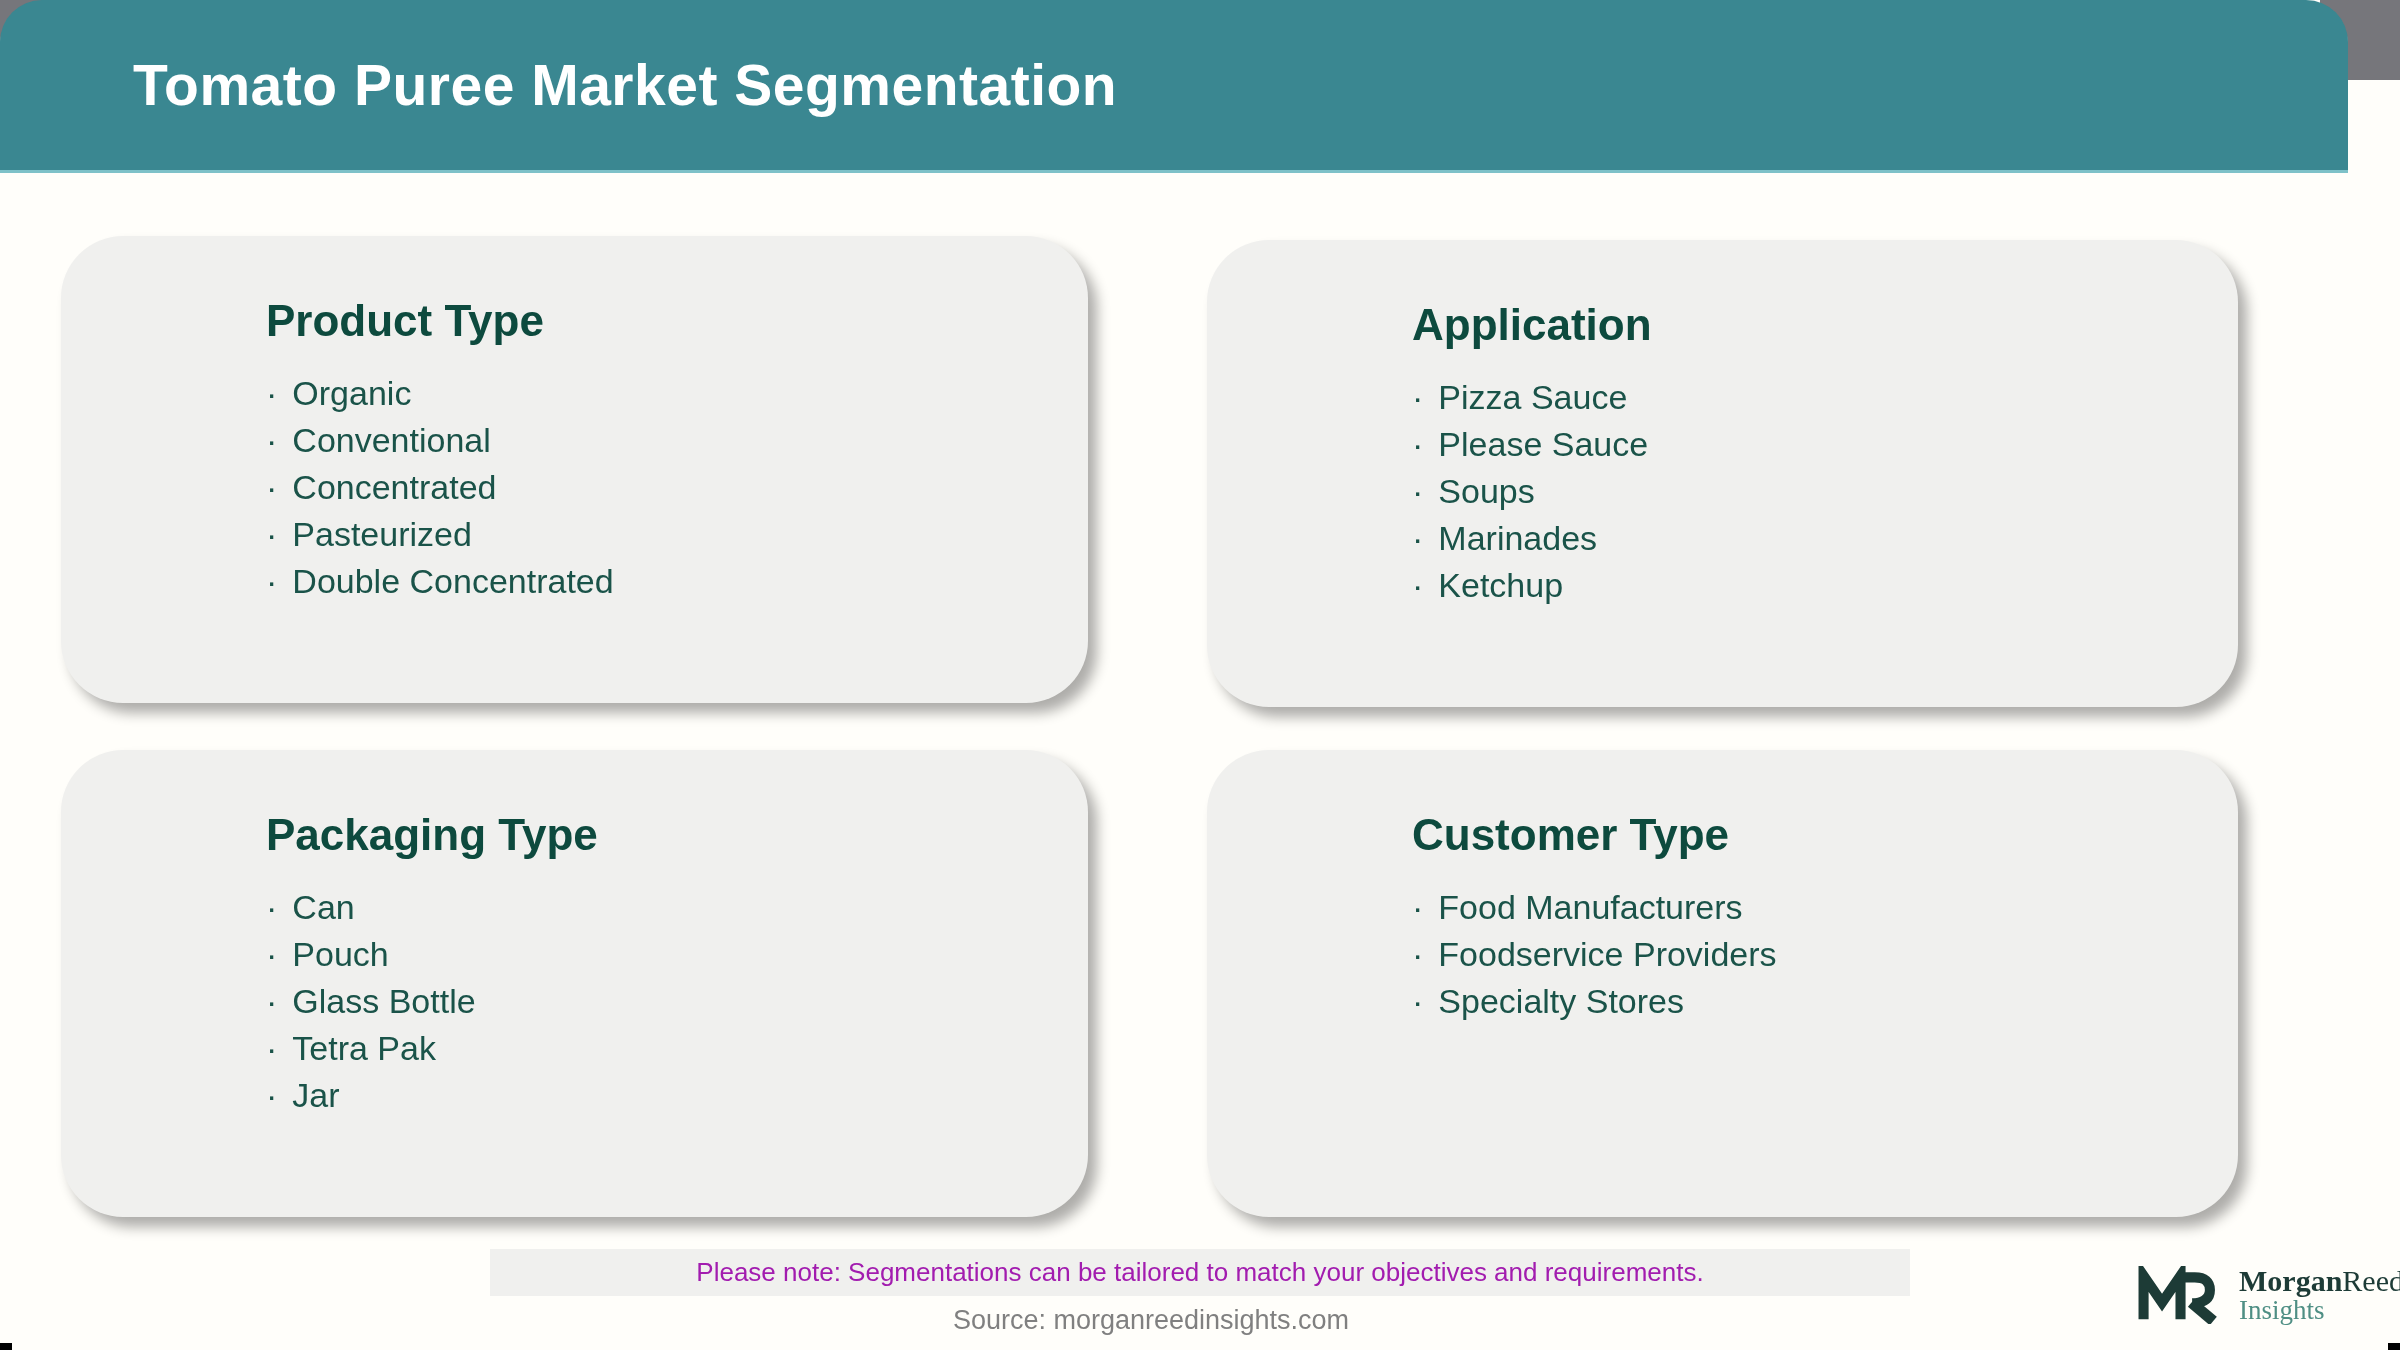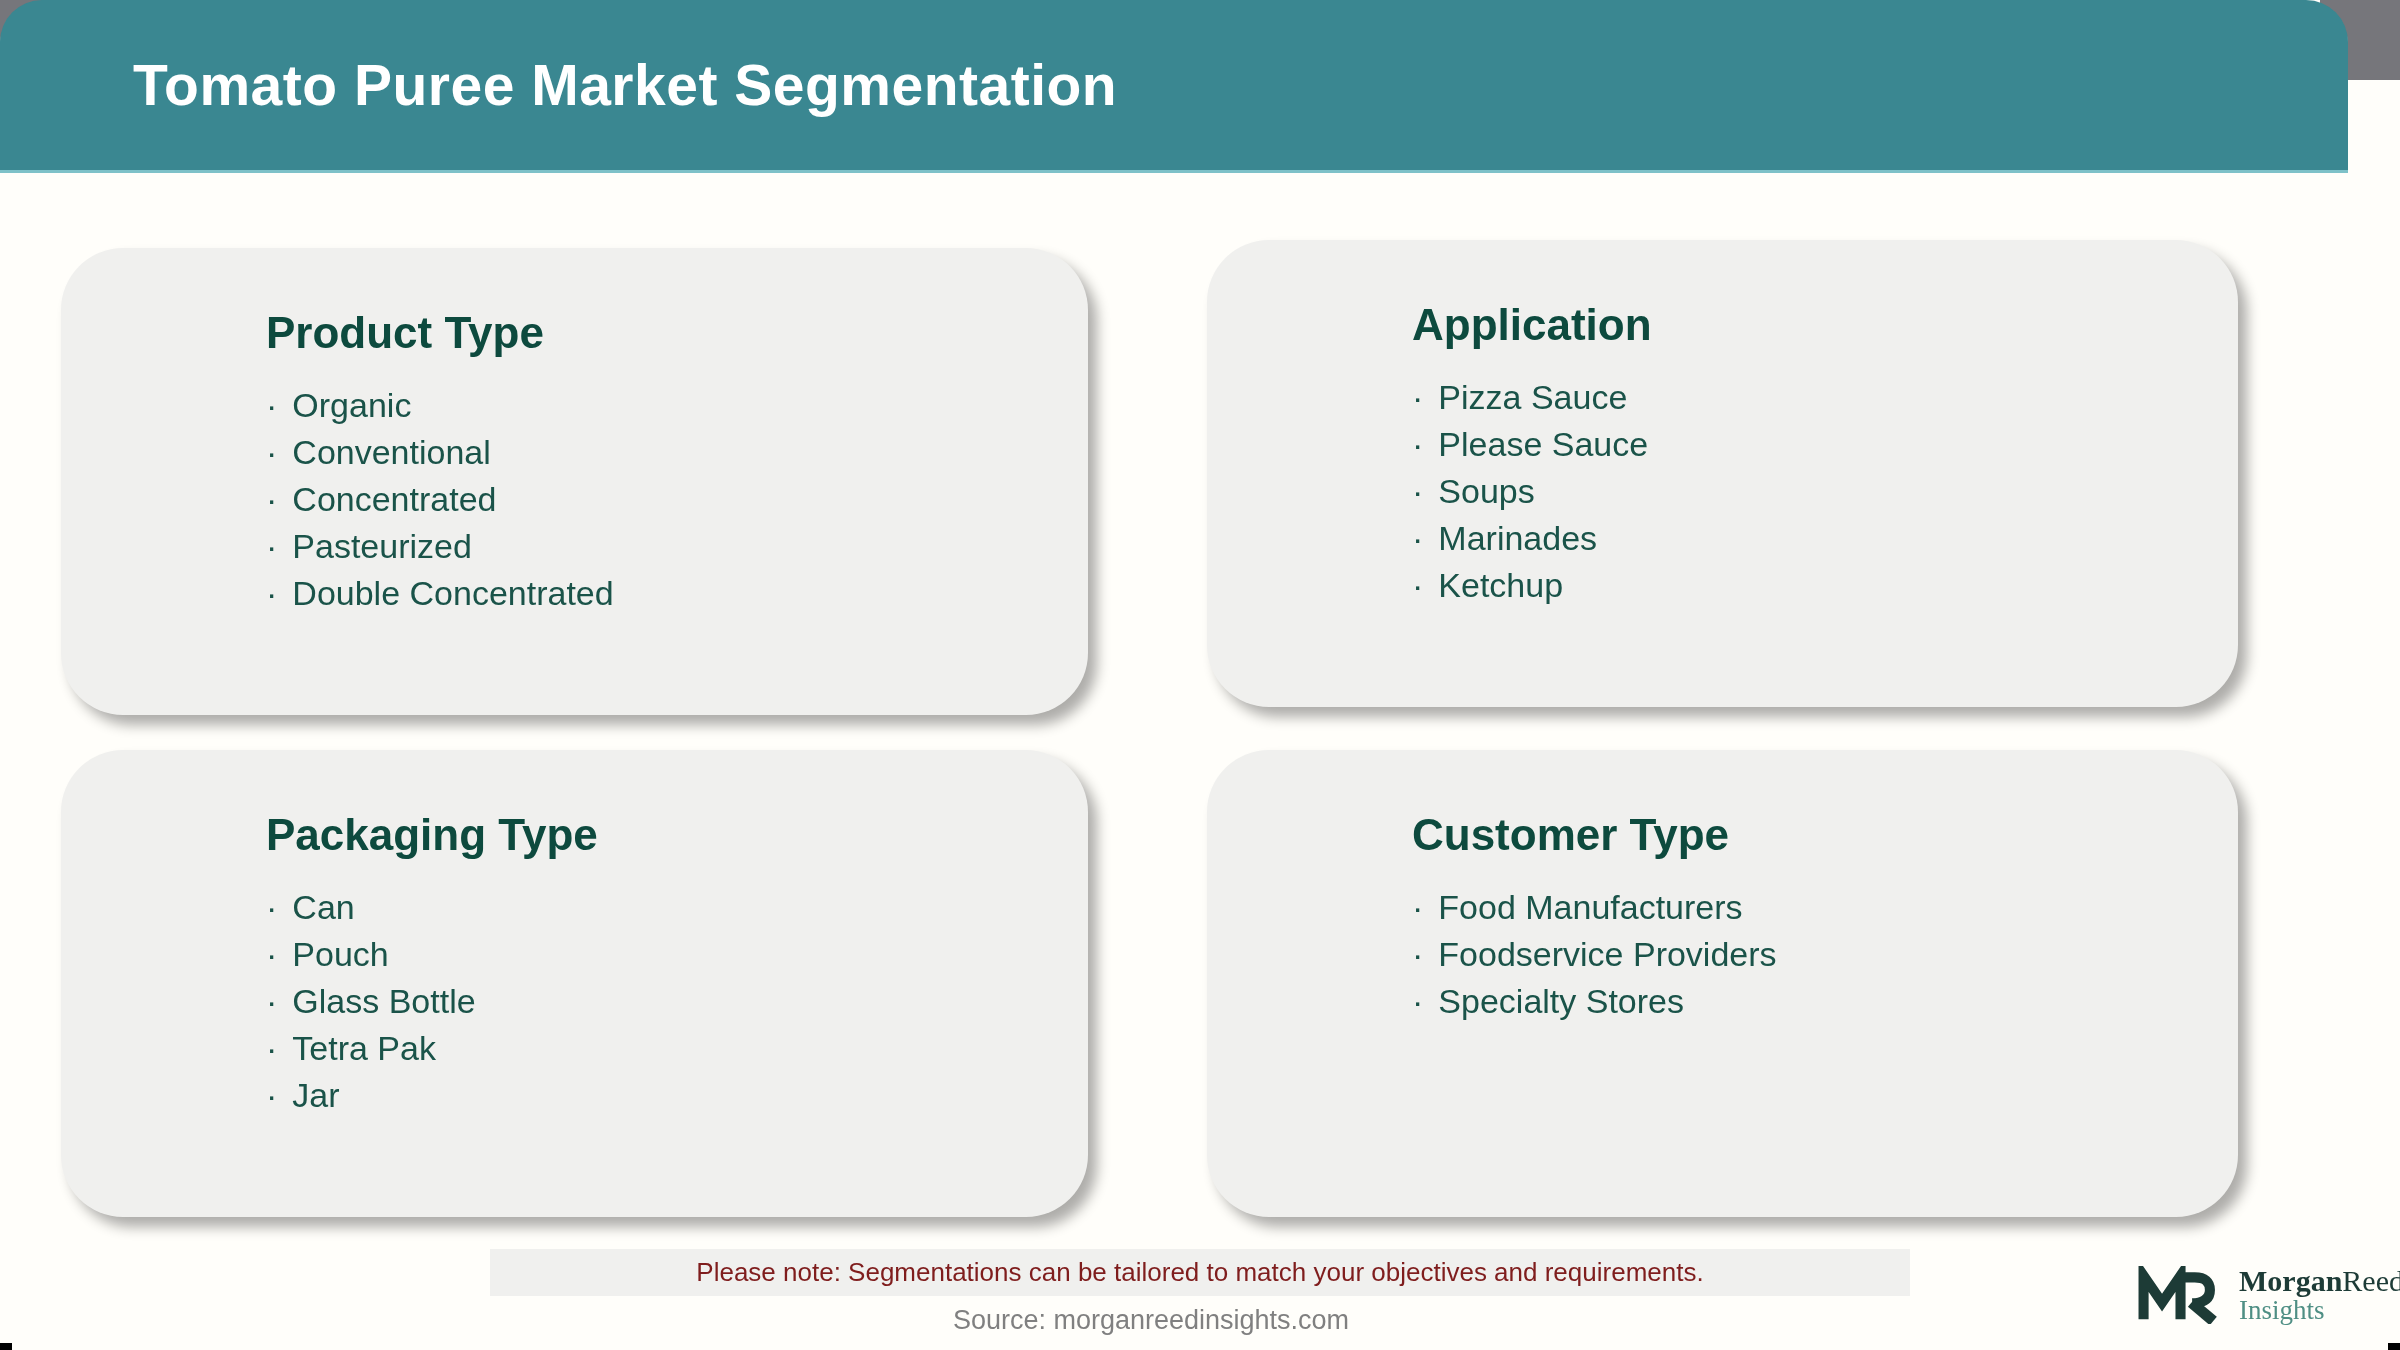--- a/index.html
+++ b/index.html
@@ -36,21 +36,21 @@
 
   .card {
     position: absolute;
     background: #f0f0ee;
     border-radius: 62px;
     box-shadow: 9px 10px 13px rgba(0,0,0,0.32);
     padding: 60px 50px 0 205px;
     box-sizing: border-box;
     z-index: 2;
   }
-  .card-0 { left: 61px;   top: 248px; width: 1027px; height: 467px; }
+  .card-0 { left: 61px;   top: 236px; width: 1027px; height: 467px; }
   .card-1 { left: 1207px; top: 240px; width: 1031px; height: 467px; }
   .card-2 { left: 61px;   top: 750px; width: 1027px; height: 467px; }
   .card-3 { left: 1207px; top: 750px; width: 1031px; height: 467px; }
 
   .card h2 {
     margin: 0;
     font-size: 44px; font-weight: 700;
     color: #0d4a3e;
   }
   .card ul {
@@ -65,21 +65,21 @@
   .card li::before { content: "·"; margin-right: 15px; }
 
   .note {
     position: absolute; top: 1249px; left: 50%;
     transform: translateX(-50%);
     width: 1420px; height: 47px;
     background: #f0f0ee;
     border-radius: 0;
     display: flex; align-items: center; justify-content: center;
     font-size: 26px;
-    color: #7f1d1d;
+    color: #a21caf;
     z-index: 2;
   }
   .source {
     position: absolute; top: 1305px; left: 0;
     width: 2302px;
     text-align: center;
     font-size: 27px;
     color: #808080;
     z-index: 2;
   }

